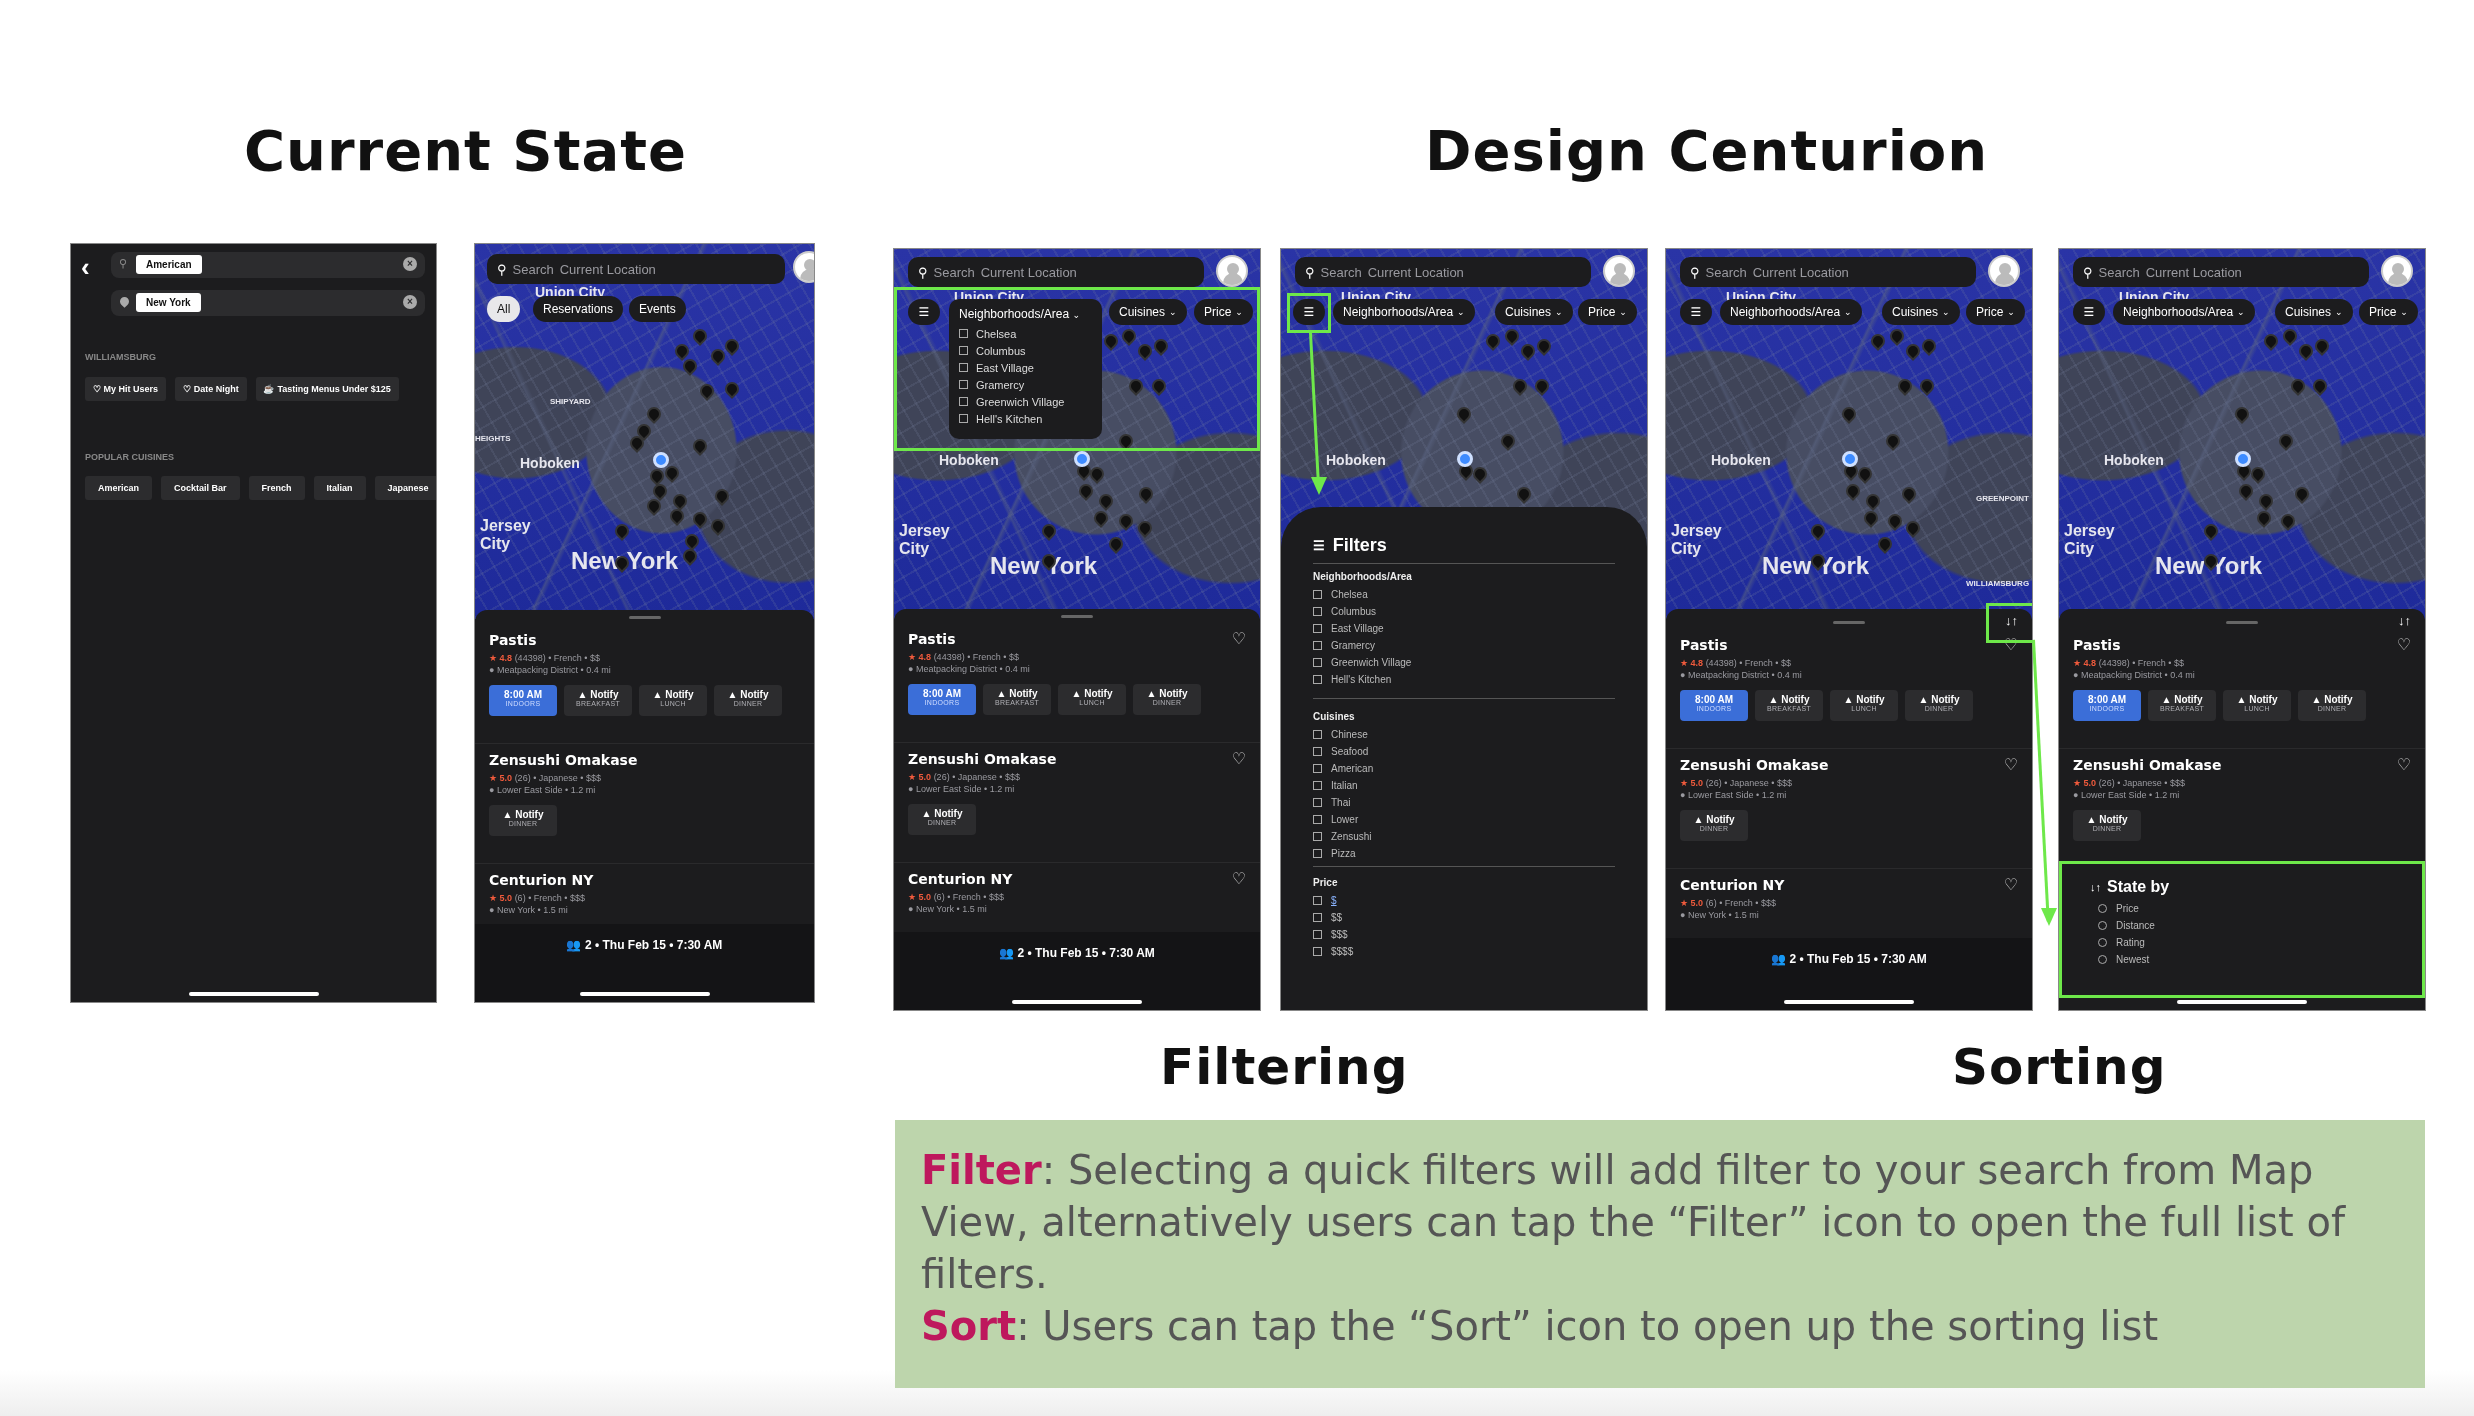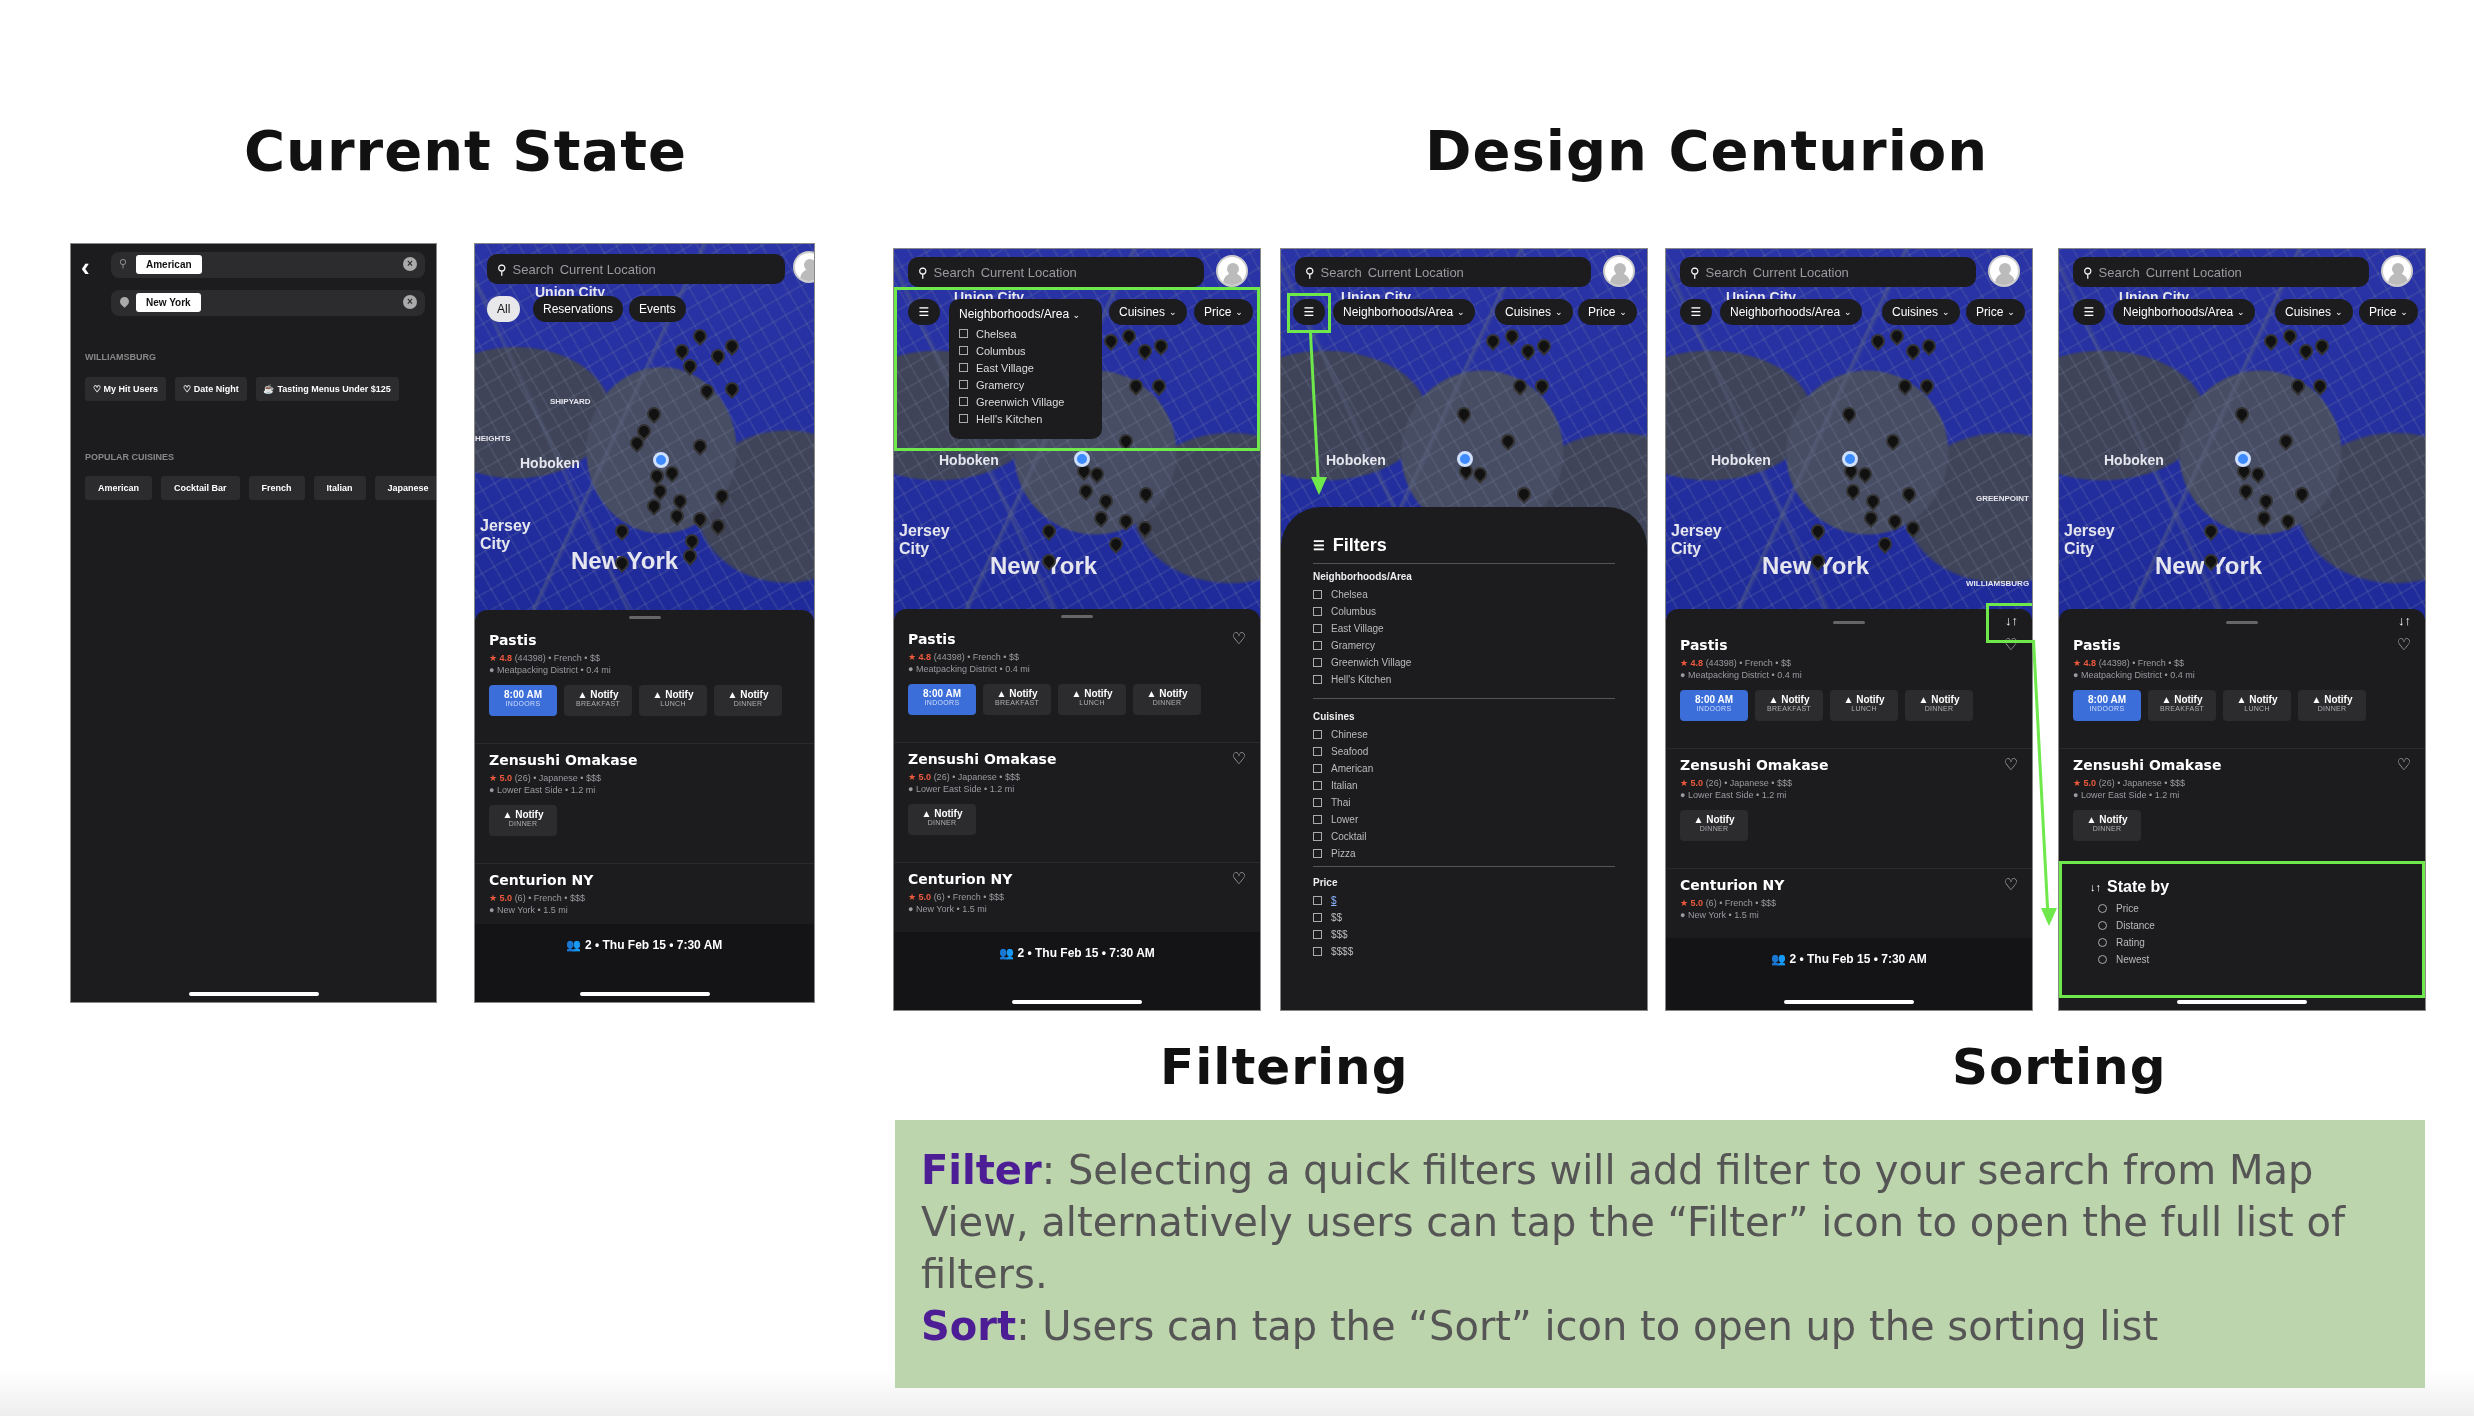--- a/index.html
+++ b/index.html
@@ -47,21 +47,21 @@
 .arrowhead{position:absolute;width:0;height:0;border-left:8px solid transparent;border-right:8px solid transparent;border-top:18px solid #6ee84a}
 .dd{position:absolute;background:#1c1c1e;border-radius:10px;font-size:11px;color:#ddd;padding:8px 10px}
 .dd .opt{display:flex;align-items:center;gap:8px;height:17px}
 .cb{width:9px;height:9px;border:1px solid #aaa;display:inline-block}
 .radio{width:9px;height:9px;border:1px solid #aaa;border-radius:50%;display:inline-block}
 .panel{position:absolute;background:#1c1c1e}
 .sec-title{font-size:10px;font-weight:bold;color:#eee;margin-bottom:4px}
 .opt-row{display:flex;align-items:center;gap:9px;font-size:10px;color:#bbb;height:17px}
 .hr{height:1px;background:#555;margin:7px 0}
 .caption{position:absolute;background:#bdd5ac;color:#555;font-family:"DejaVu Sans",sans-serif;font-size:40px;line-height:52px;padding:24px 26px}
-.caption b{color:#4c1d95}
+.caption b{color:#be185d}
 </style>
 </head>
 <body>
 
 <div class="heading" style="left:244px;top:118px;font-size:56px">Current State</div>
 <div class="heading" style="left:1425px;top:118px;font-size:56px">Design Centurion</div>
 <div class="heading" style="left:1160px;top:1038px;font-size:50px">Filtering</div>
 <div class="heading" style="left:1952px;top:1038px;font-size:50px">Sorting</div>
 
 <div class="phone" style="left:70px;top:243px;width:367px;height:760px">
@@ -397,21 +397,21 @@
     <div class="opt-row">
         <span class="cb"></span>
         <span>Thai</span>
       </div>
     <div class="opt-row">
         <span class="cb"></span>
         <span>Lower</span>
       </div>
     <div class="opt-row">
         <span class="cb"></span>
-        <span>Cocktail</span>
+        <span>Zensushi</span>
       </div>
     <div class="opt-row">
         <span class="cb"></span>
         <span>Pizza</span>
       </div>
     <div class="hr" style="margin:4px 0 10px"></div>
     <div class="sec-title">Price</div>
     <div class="opt-row">
         <span class="cb"></span>
         <span style="color:#8ab4ff;text-decoration:underline">$</span>

